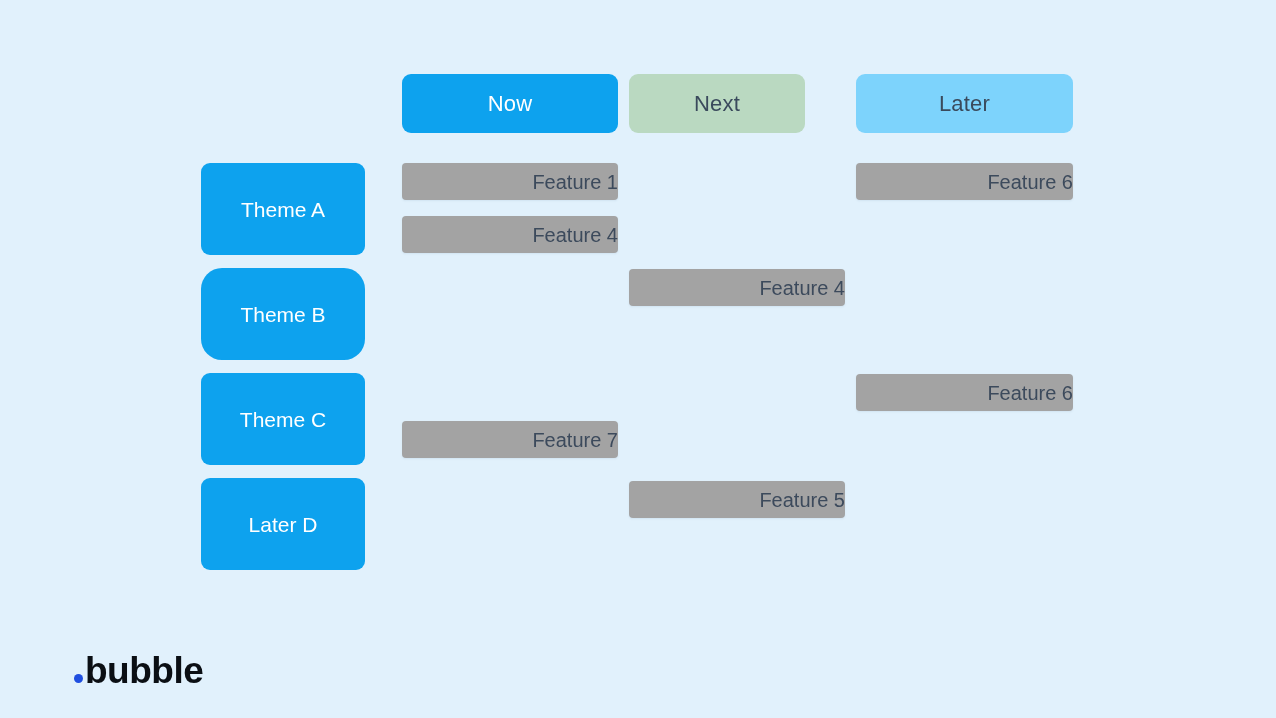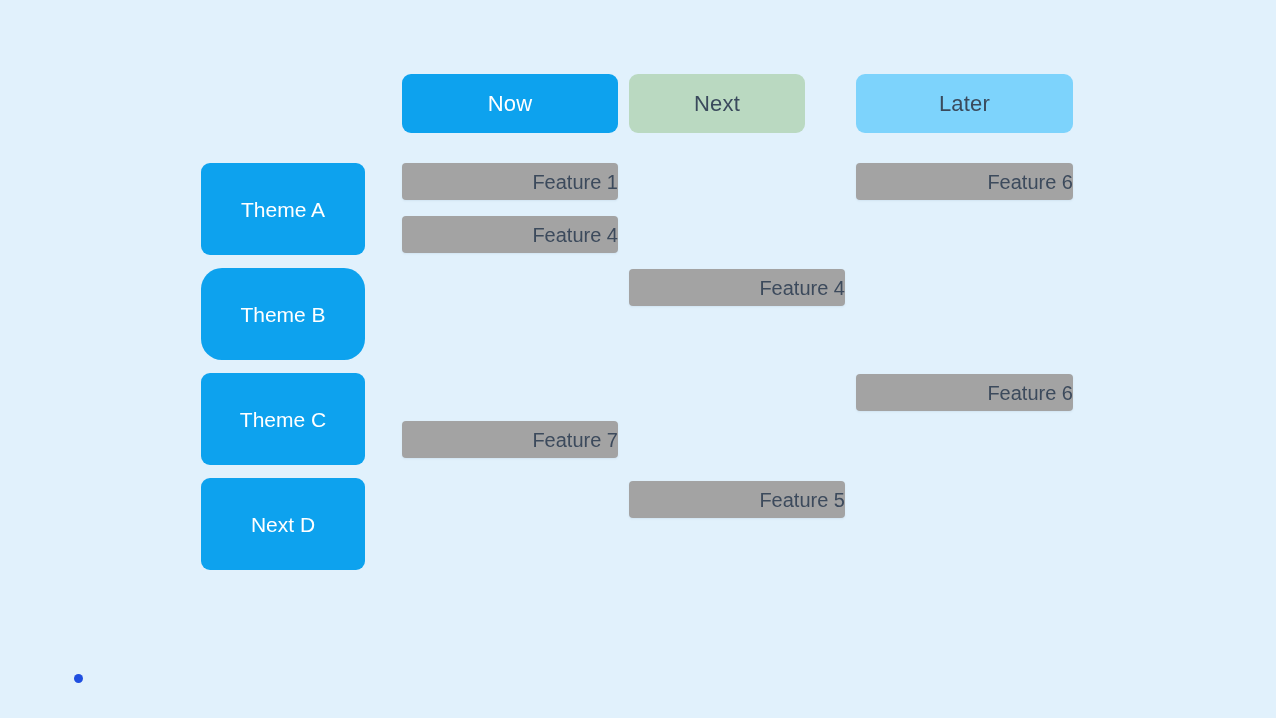--- a/index.html
+++ b/index.html
@@ -123,21 +123,21 @@
       <div class="theme-card" style="top: 163px;">
         <span class="theme-label">Theme A</span>
       </div>
       <div class="theme-card" style="top: 268px; border-radius: 21px;">
         <span class="theme-label">Theme B</span>
       </div>
       <div class="theme-card" style="top: 373px;">
         <span class="theme-label">Theme C</span>
       </div>
       <div class="theme-card" style="top: 478px;">
-        <span class="theme-label">Next D</span>
+        <span class="theme-label">Later D</span>
       </div>
     </div>
 
   <div id="feature-cards">
       <div class="feature-card" style="left: 366px; top: 163px; width: 216px;">
         <span class="feature-label">Feature 1</span>
       </div>
       <div class="feature-card" style="left: 366px; top: 216px; width: 216px;">
         <span class="feature-label">Feature 4</span>
       </div>
@@ -153,15 +153,16 @@
       <div class="feature-card" style="left: 366px; top: 421px; width: 216px;">
         <span class="feature-label">Feature 7</span>
       </div>
       <div class="feature-card" style="left: 593px; top: 481px; width: 216px; padding-left: 48px;">
         <span class="feature-label">Feature 5</span>
       </div>
     </div>
 
   <div id="brand-logo">
     <span class="logo-dot"></span>
+    <span class="logo-word">bubble</span>
   </div>
 
 </div>
 
 </body></html>

